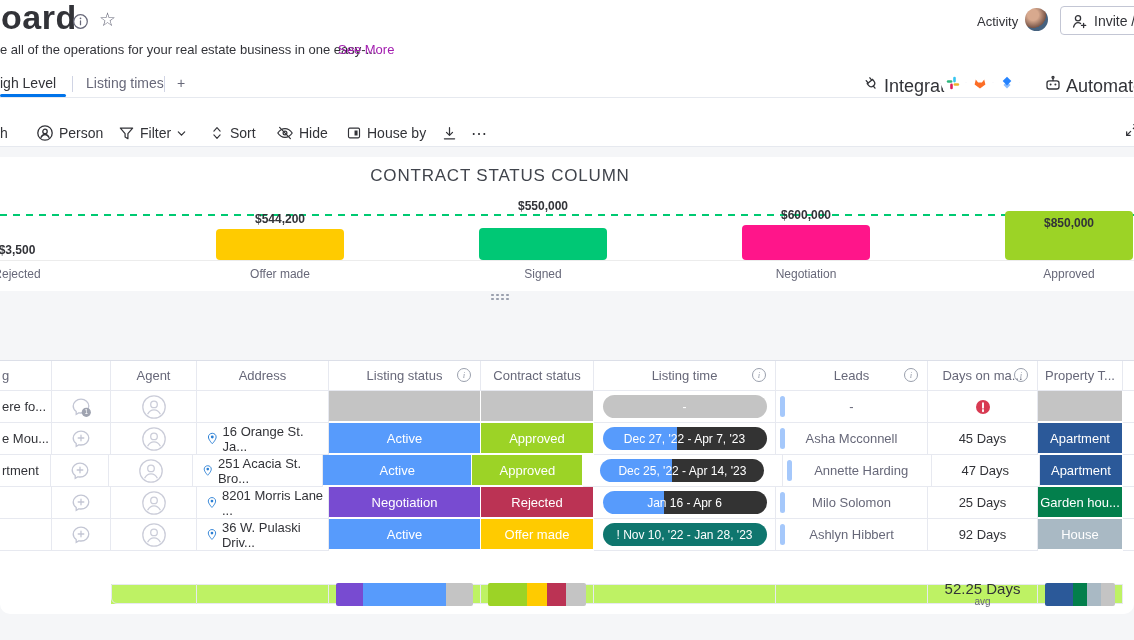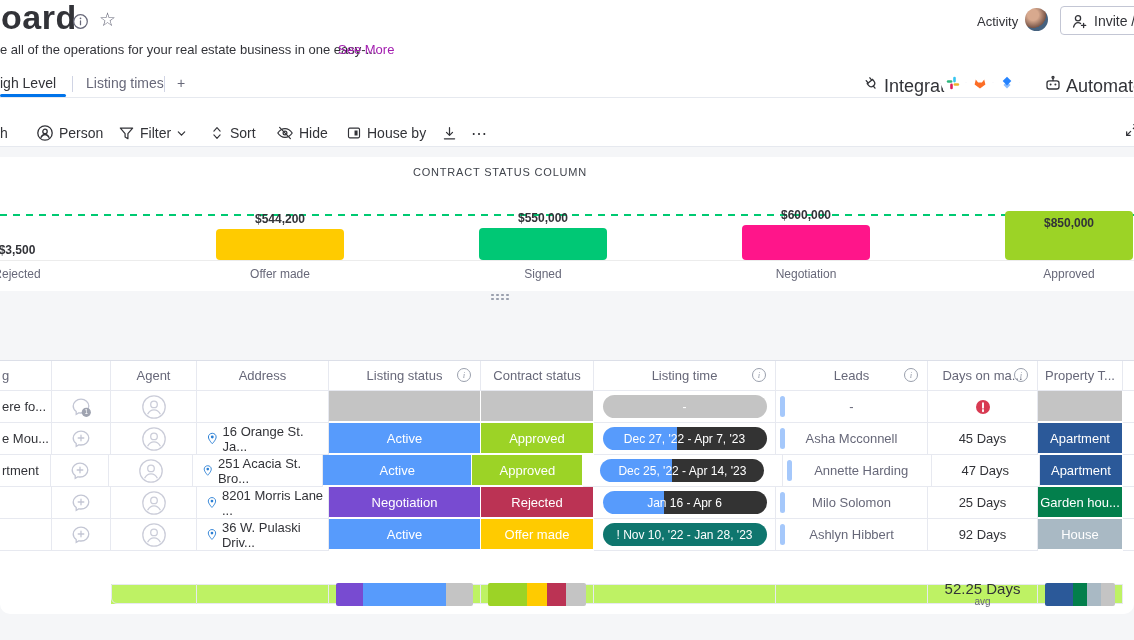--- a/index.html
+++ b/index.html
@@ -36,21 +36,21 @@
     box-shadow:0 0 0 1px #e3e6ee inset;display:flex;align-items:center;justify-content:center}
   .toprow-label{position:absolute;top:76px;font-size:18px;color:#323338}
 
   
   .tool{position:absolute;top:120px;height:26px;display:flex;align-items:center;gap:5px;
     font-size:14px;color:#323338;cursor:pointer}
   #toolbar-border{left:0;top:146px;width:1134px;height:1px;background:#e6e9ef}
 
   
   #chart-card{left:0;top:157px;width:1134px;height:134px;background:#fff}
-  #chart-title{top:9px;left:0;width:1000px;text-align:center;font-size:11px;letter-spacing:.8px;color:#40444c}
+  #chart-title{top:9px;left:0;width:1000px;text-align:center;font-size:17px;letter-spacing:.8px;color:#40444c}
   .bar-label{position:absolute;width:128px;text-align:center;font-size:12px;font-weight:700;color:#323338}
   .cat-label{position:absolute;width:128px;text-align:center;font-size:12px;color:#676879;top:110px}
   .chart-bar{position:absolute;width:128px;border-radius:4px}
   #resize-handle{left:490px;top:293px;width:20px;height:8px;
     background-image:radial-gradient(circle,#9aa0ad 1.1px,transparent 1.2px);
     background-size:5px 4px;cursor:grab}
 
   
   #table-card{left:0;top:360px;width:1134px;height:254px;background:#fff;
     border-top:1px solid #dcdfe8;border-radius:0 0 10px 10px;box-sizing:border-box}
@@ -221,21 +221,21 @@
   <div class="abs" id="chart-title">CONTRACT STATUS COLUMN</div>
   <div class="abs" id="benchmark-line" style="top: 57px; left: 0px; width: 1134px; height: 2px; background: repeating-linear-gradient(90deg, rgb(0, 202, 114) 0px, rgb(0, 202, 114) 7px, transparent 7px, transparent 13px);"></div>
   <div class="abs" style="top:103px;left:0;width:1134px;height:1px;background:#ececec"></div>
   <div id="chart-bars">
       <div class="bar-label abs" style="left: -47px; top: 86px;">$3,500</div>
       <div class="cat-label abs" style="left: -47px;">Rejected</div>
       <div class="chart-bar abs" title="Offer made" style="left: 216px; top: 72px; height: 31px; background: rgb(255, 203, 0);"></div>
       <div class="bar-label abs" style="left: 216px; top: 55px;">$544,200</div>
       <div class="cat-label abs" style="left: 216px;">Offer made</div>
       <div class="chart-bar abs" title="Signed" style="left: 479px; top: 71px; height: 32px; background: rgb(0, 200, 117);"></div>
-      <div class="bar-label abs" style="left: 479px; top: 54px;">$550,000</div>
+      <div class="bar-label abs" style="left: 479px; top: 42px;">$550,000</div>
       <div class="cat-label abs" style="left: 479px;">Signed</div>
       <div class="chart-bar abs" title="Negotiation" style="left: 742px; top: 68px; height: 35px; background: rgb(255, 21, 138);"></div>
       <div class="bar-label abs" style="left: 742px; top: 51px;">$600,000</div>
       <div class="cat-label abs" style="left: 742px;">Negotiation</div>
       <div class="chart-bar abs" title="Approved" style="left: 1005px; top: 54px; height: 49px; background: rgb(156, 211, 38);"></div>
       <div class="bar-label abs" style="left: 1005px; top: 59px;">$850,000</div>
       <div class="cat-label abs" style="left: 1005px;">Approved</div>
     </div>
 </div>
 <div class="abs" id="resize-handle"></div>

